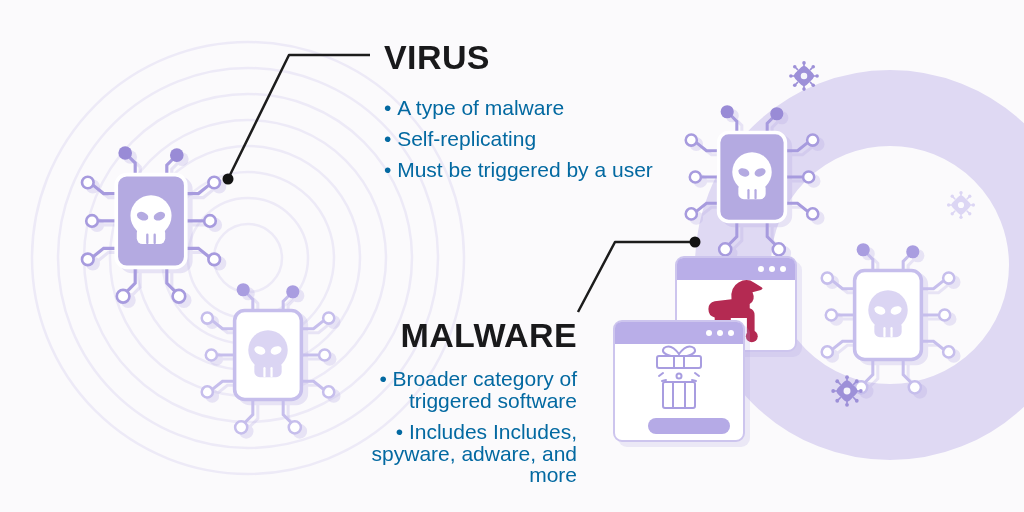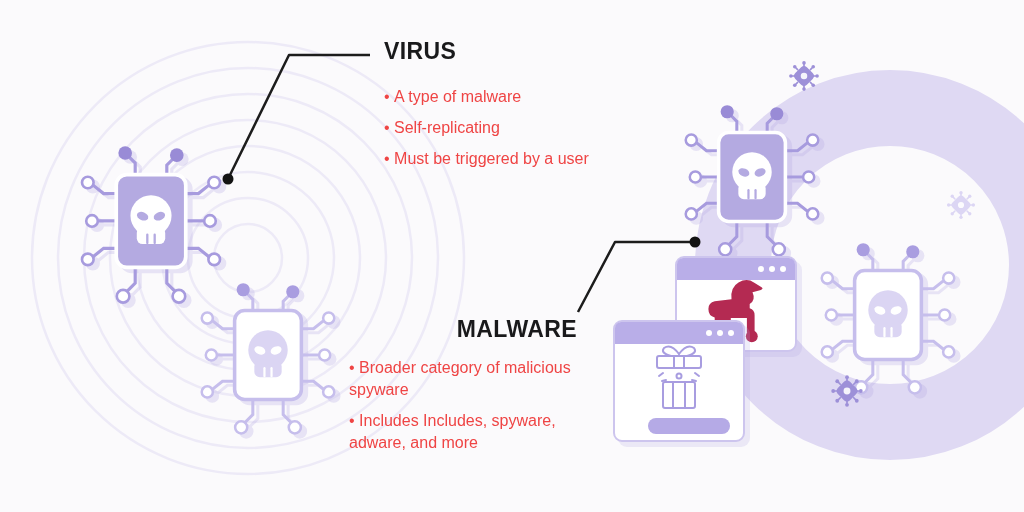--- a/index.html
+++ b/index.html
@@ -30,27 +30,27 @@
   .window .wdot{width:6px; height:6px; border-radius:50%; background:#ffffff;}
   .win-trojan{left:675px; top:256px; width:118px; height:92px; z-index:6;}
   .win-gift{left:613px; top:320px; width:128px; height:118px; z-index:7;}
   .pill-button{position:absolute; left:33px; top:96px; width:82px; height:16px; border-radius:8px; background:#b5aae6;}
 
   
   .callouts{left:0; top:0; z-index:8;}
 
   
   .textblock{z-index:9;}
-  .section-title{font-size:23px; font-weight:700; letter-spacing:0.4px; color:#19191b; line-height:1;}
-  .bullets{list-style:none; margin:0; padding:0; color:#ef4444; font-size:16px;}
+  .section-title{font-size:34px; font-weight:700; letter-spacing:0.4px; color:#19191b; line-height:1;}
+  .bullets{list-style:none; margin:0; padding:0; color:#0369a1; font-size:21px;}
   .bullets li::before{content:"\2022\00a0 ";}
   .virus-block{left:384px; top:40px; width:280px; text-align:left;}
   .virus-block .bullets{margin-top:18px;}
   .virus-block .bullets li{line-height:31px;}
-  .malware-block{right:447px; top:318px; width:250px; text-align:left; display:flex; flex-direction:column; align-items:flex-end;}
+  .malware-block{right:447px; top:318px; width:250px; text-align:right; display:flex; flex-direction:column; align-items:flex-end;}
   .malware-block .bullets{margin-top:16px; width:228px;}
   .malware-block .bullets li{line-height:21.5px; margin-bottom:10px;}
 </style>
 </head>
 <body>
 
 <div class="canvas">
 
   <svg width="0" height="0" aria-hidden="true">
     <defs>
@@ -210,18 +210,18 @@
     <ul class="bullets">
       <li>A type of malware</li>
       <li>Self-replicating</li>
       <li>Must be triggered by a user</li>
     </ul>
   </div>
 
   <div class="abs textblock malware-block">
     <div class="section-title">MALWARE</div>
     <ul class="bullets">
-      <li>Broader category of malicious spyware</li>
+      <li>Broader category of triggered software</li>
       <li>Includes Includes, spyware, adware, and more</li>
     </ul>
   </div>
 
 </div>
 
 </body></html>

